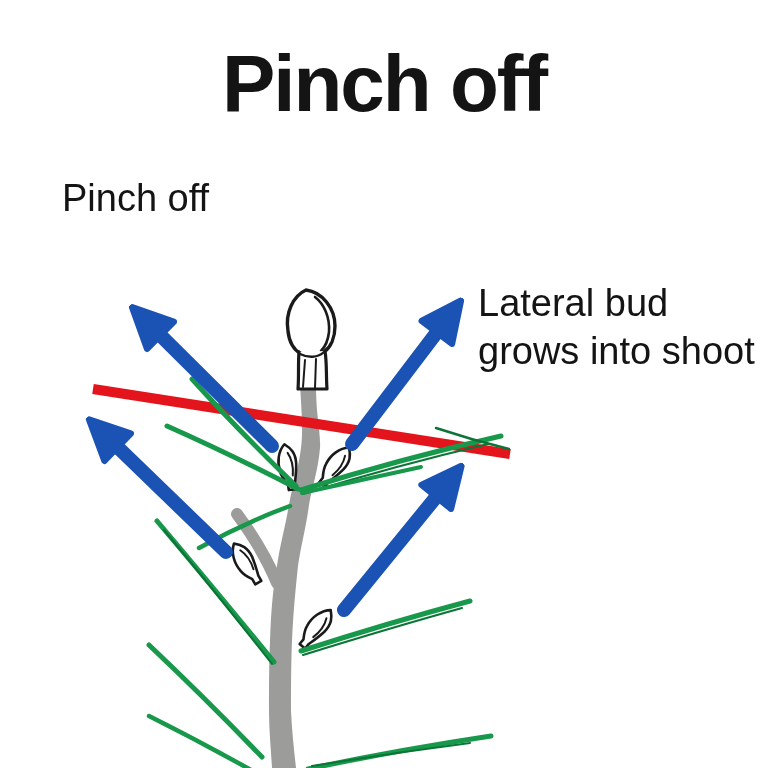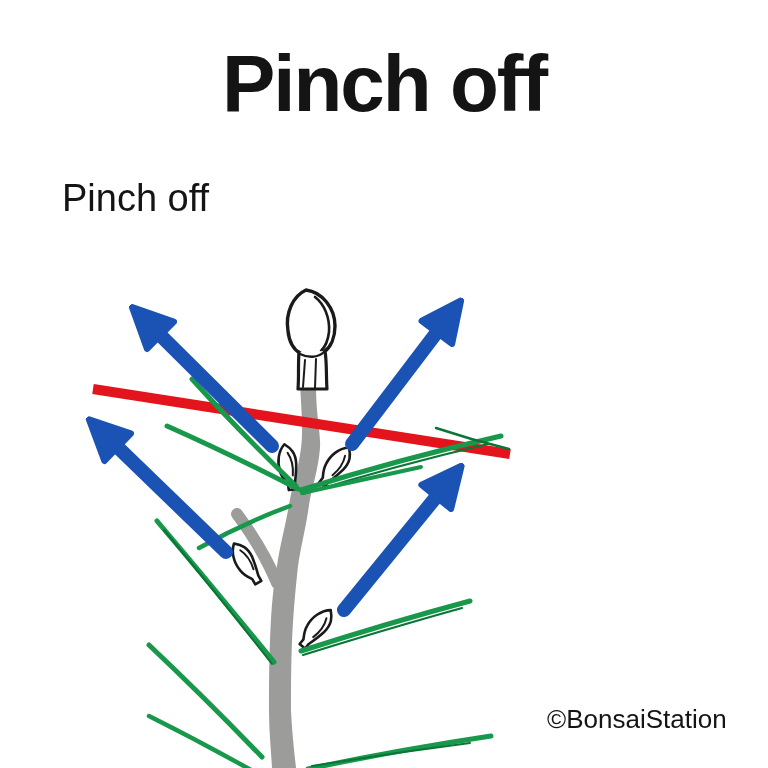--- a/index.html
+++ b/index.html
@@ -72,16 +72,17 @@
       <line x1="344" y1="610" x2="450" y2="480" stroke="#1b53b5" stroke-width="14" stroke-linecap="round" marker-end="url(#arrowhead)"></line>
     </svg>
 
   <div class="title">Pinch off</div>
 
   <div class="label label-left">
     <div>Pinch off</div>
   </div>
 
   <div class="label label-right">
+    <div>Lateral bud</div>
+    <div>grows into shoot</div>
   </div>
 
-  <div class="watermark">©BonsaiStation</div>
 </div>
 
 </body></html>

